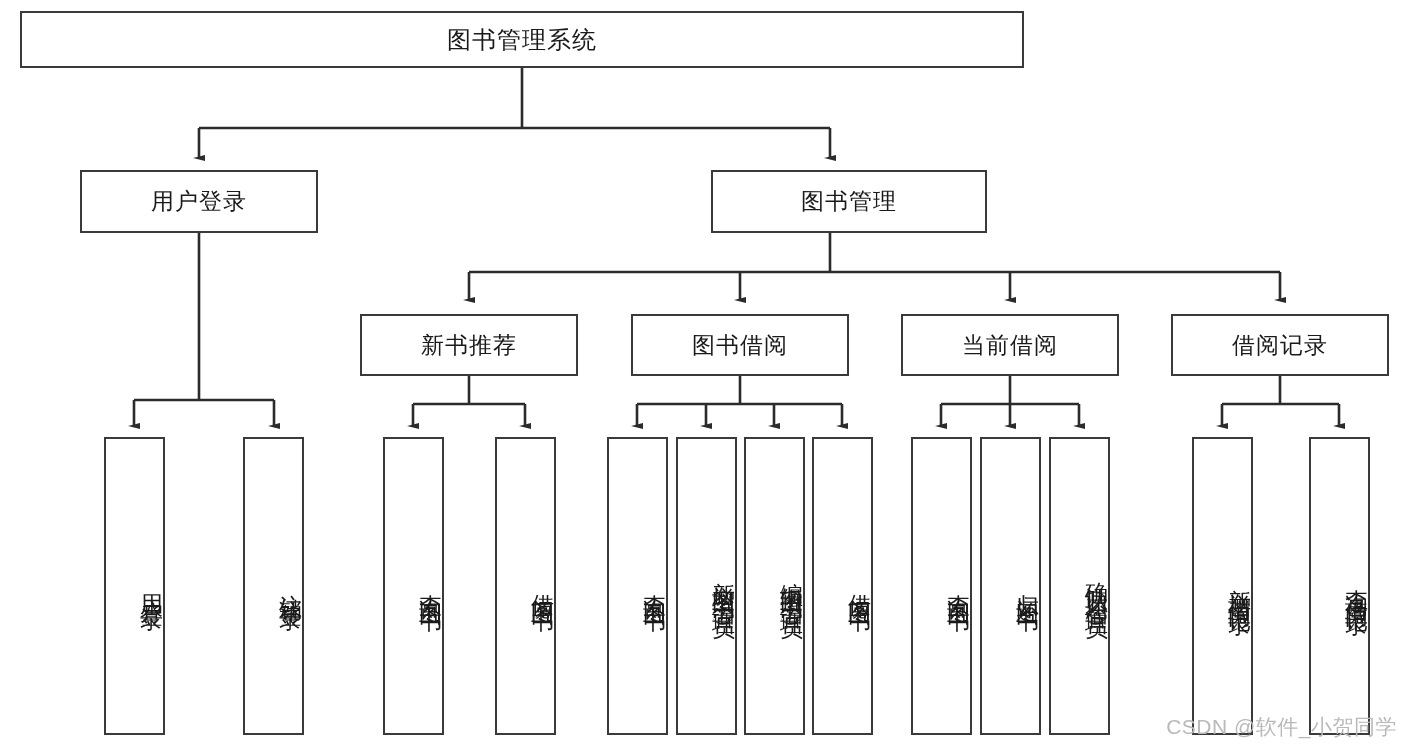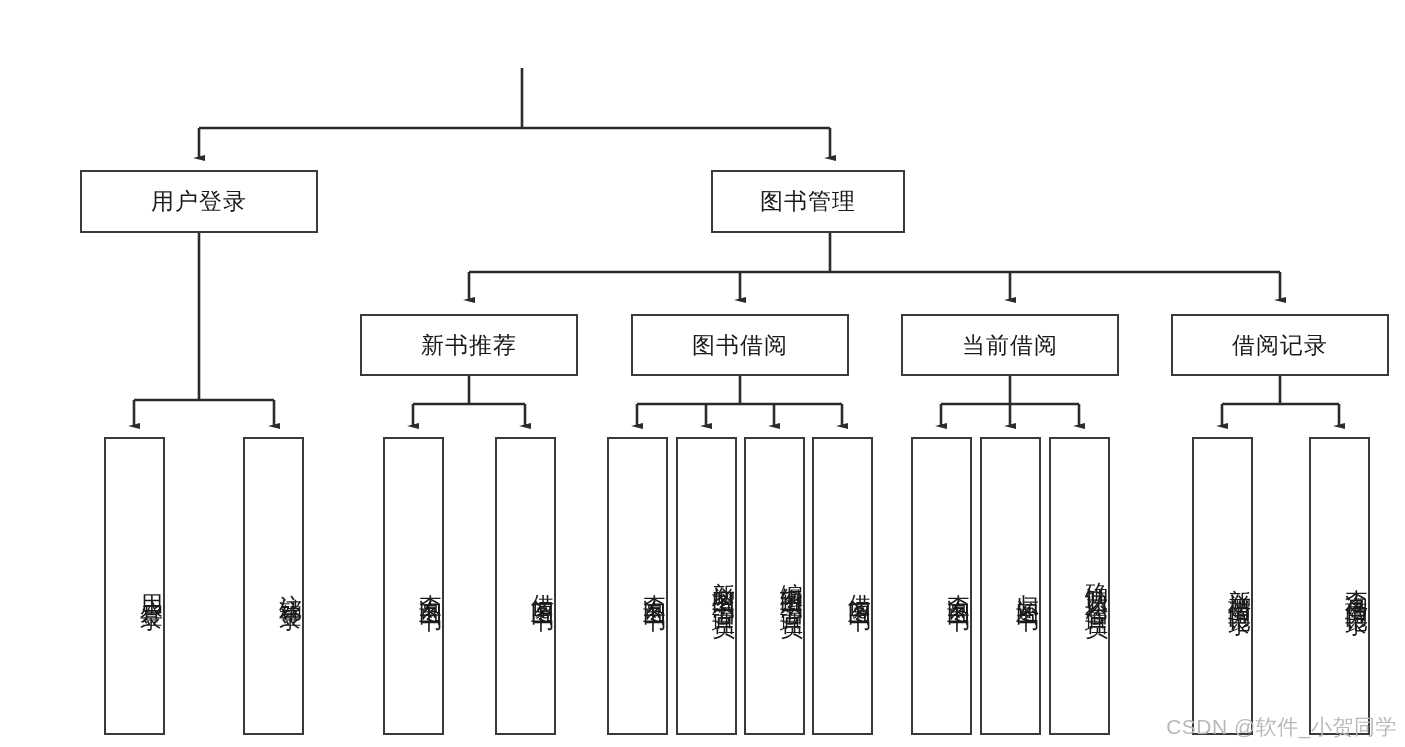--- a/index.html
+++ b/index.html
@@ -96,23 +96,24 @@
       <path d="M1010,404 L1010,426" marker-end="url(#arrow)"></path>
       <path d="M1079,404 L1079,426" marker-end="url(#arrow)"></path>
 
       <path d="M1280,376 L1280,404"></path>
       <path d="M1222,404 L1339,404"></path>
       <path d="M1222,404 L1222,426" marker-end="url(#arrow)"></path>
       <path d="M1339,404 L1339,426" marker-end="url(#arrow)"></path>
     </g>
   </svg>
 
+  <div class="node root horiz" style="left:20px;top:11px;width:1004px;height:57px;">图书管理系统</div>
 
   <div class="node horiz" style="left:80px;top:170px;width:238px;height:63px;">用户登录</div>
-  <div class="node horiz" style="left:711px;top:170px;width:194px;height:63px;">图书管理</div>
+  <div class="node horiz" style="left:711px;top:170px;width:276px;height:63px;">图书管理</div>
 
   <div class="node horiz" style="left:360px;top:314px;width:218px;height:62px;">新书推荐</div>
   <div class="node horiz" style="left:631px;top:314px;width:218px;height:62px;">图书借阅</div>
   <div class="node horiz" style="left:901px;top:314px;width:218px;height:62px;">当前借阅</div>
   <div class="node horiz" style="left:1171px;top:314px;width:218px;height:62px;text-align:center;">借阅记录</div>
 
   <div class="node leaf" style="left:104px;top:437px;width:61px;height:298px;">
     <span>用户登录</span>
   </div>
   <div class="node leaf" style="left:243px;top:437px;width:61px;height:298px;">

